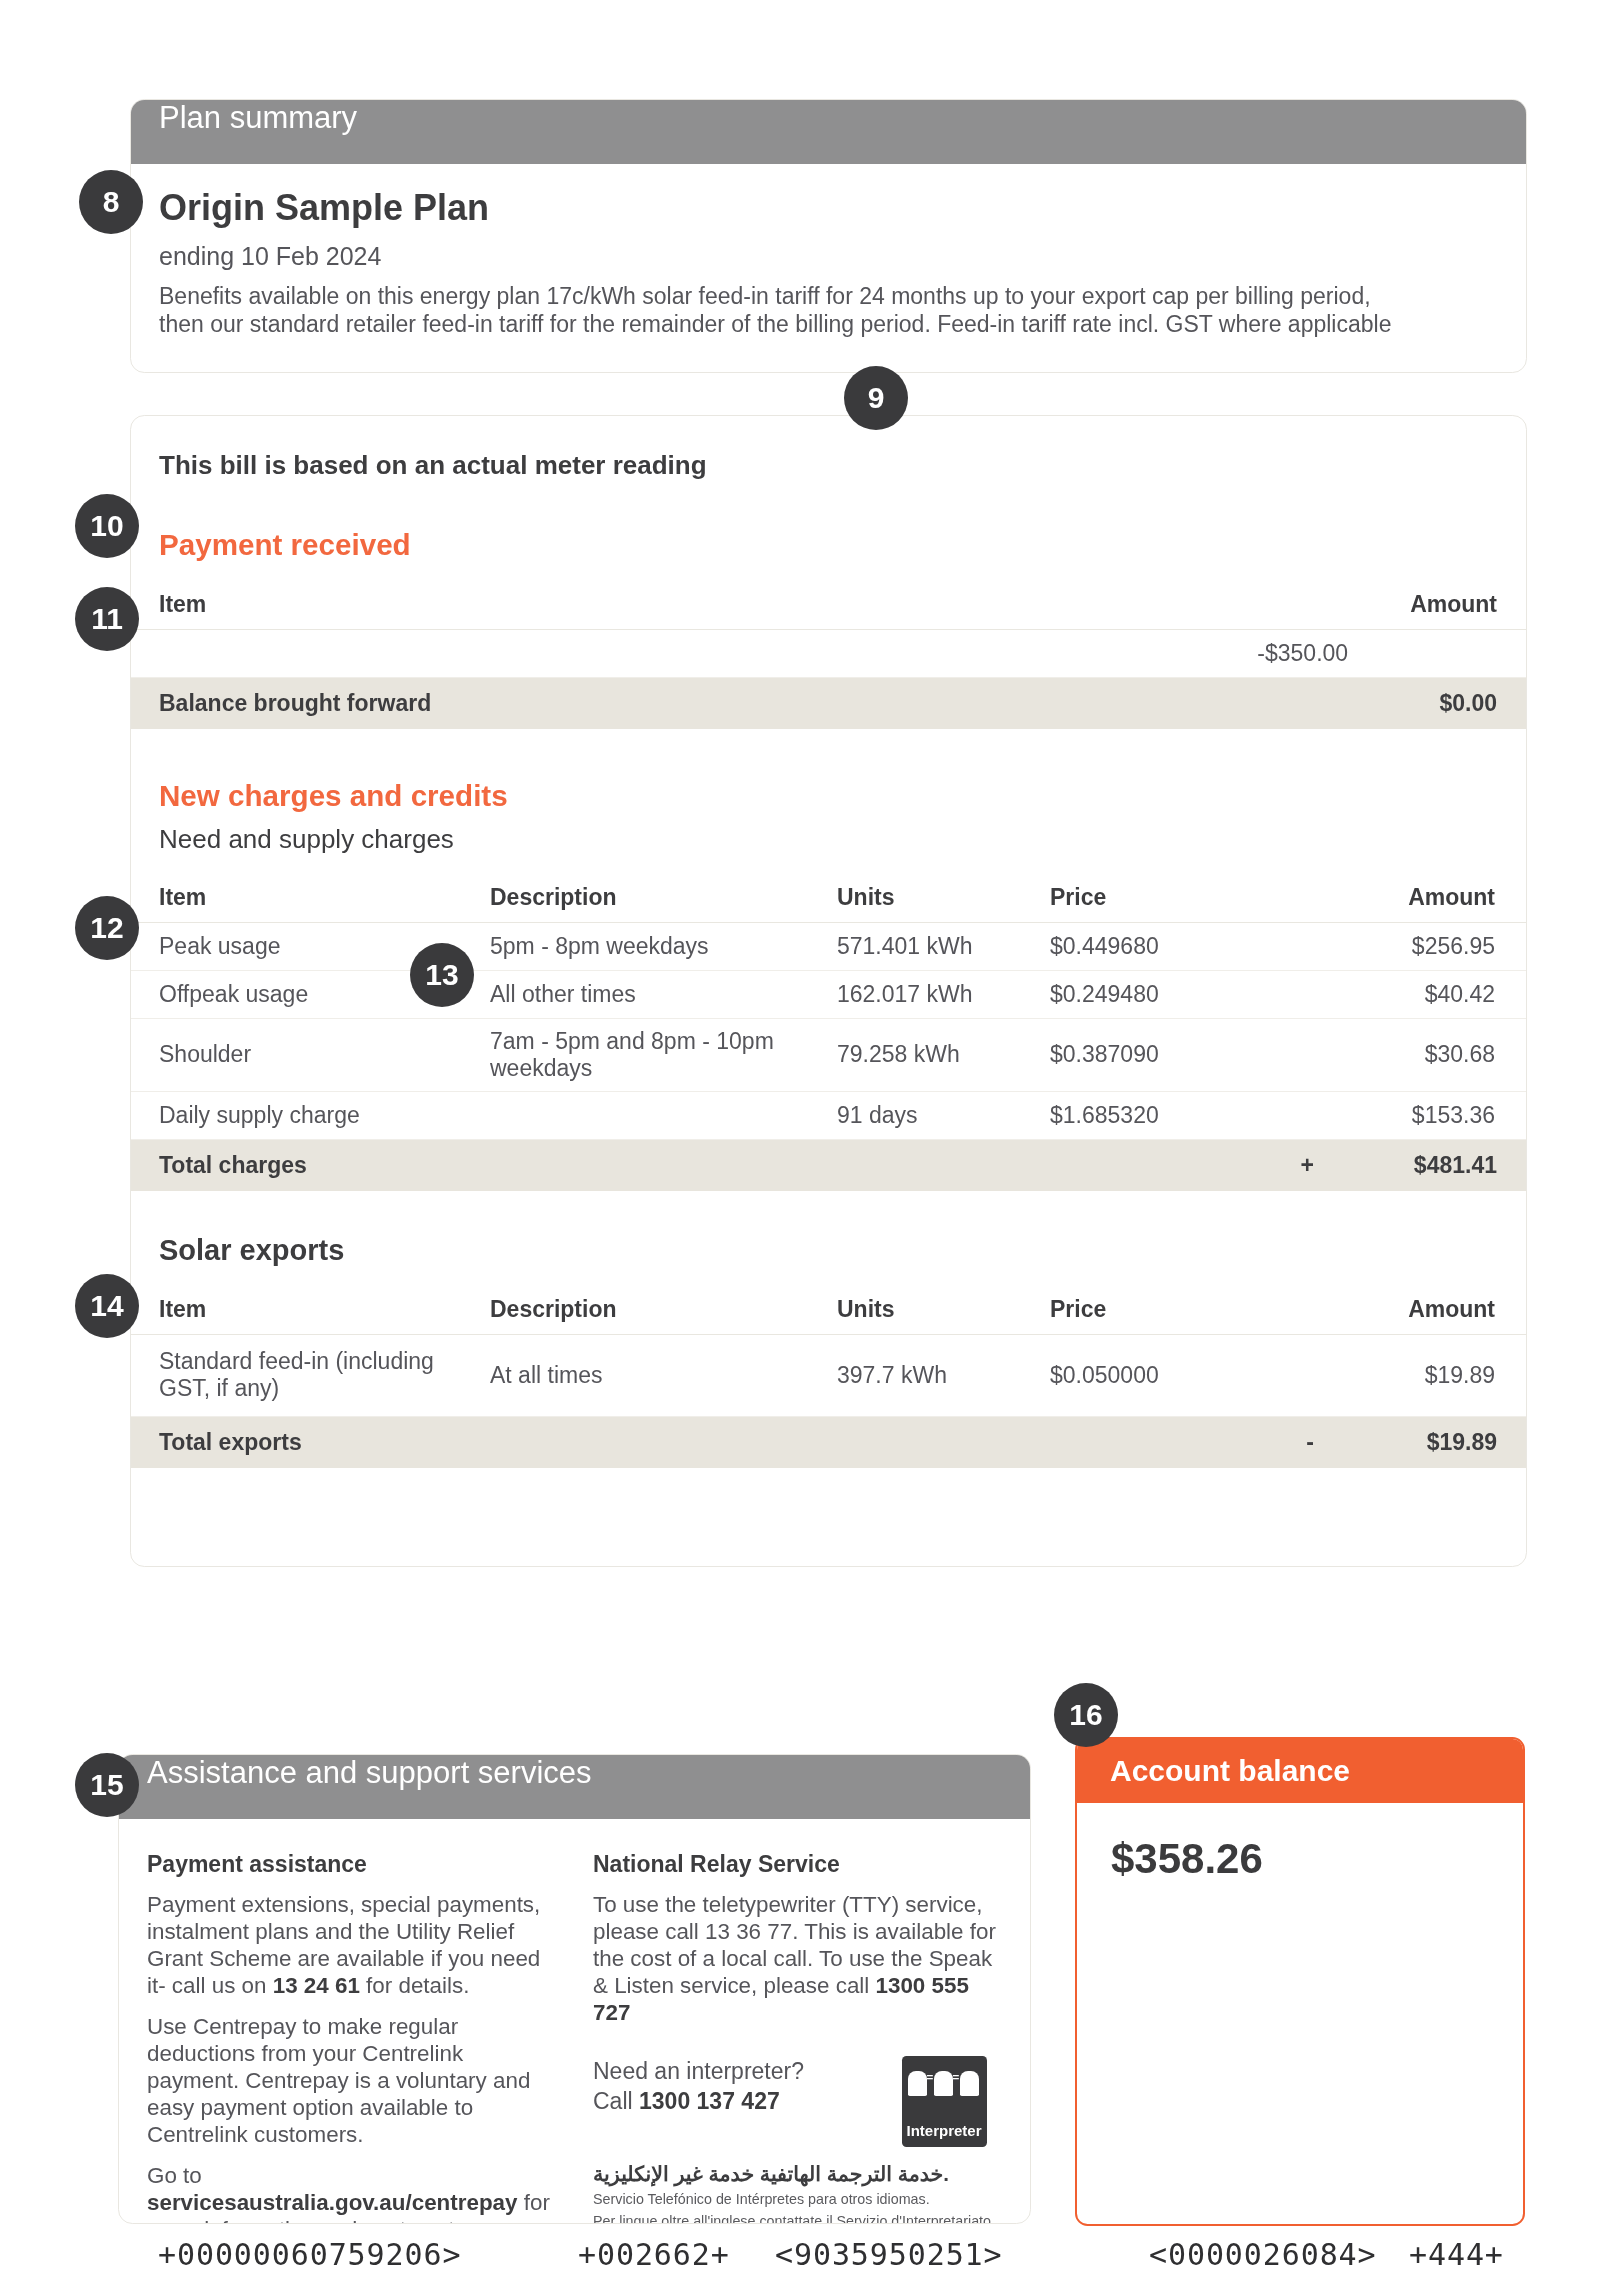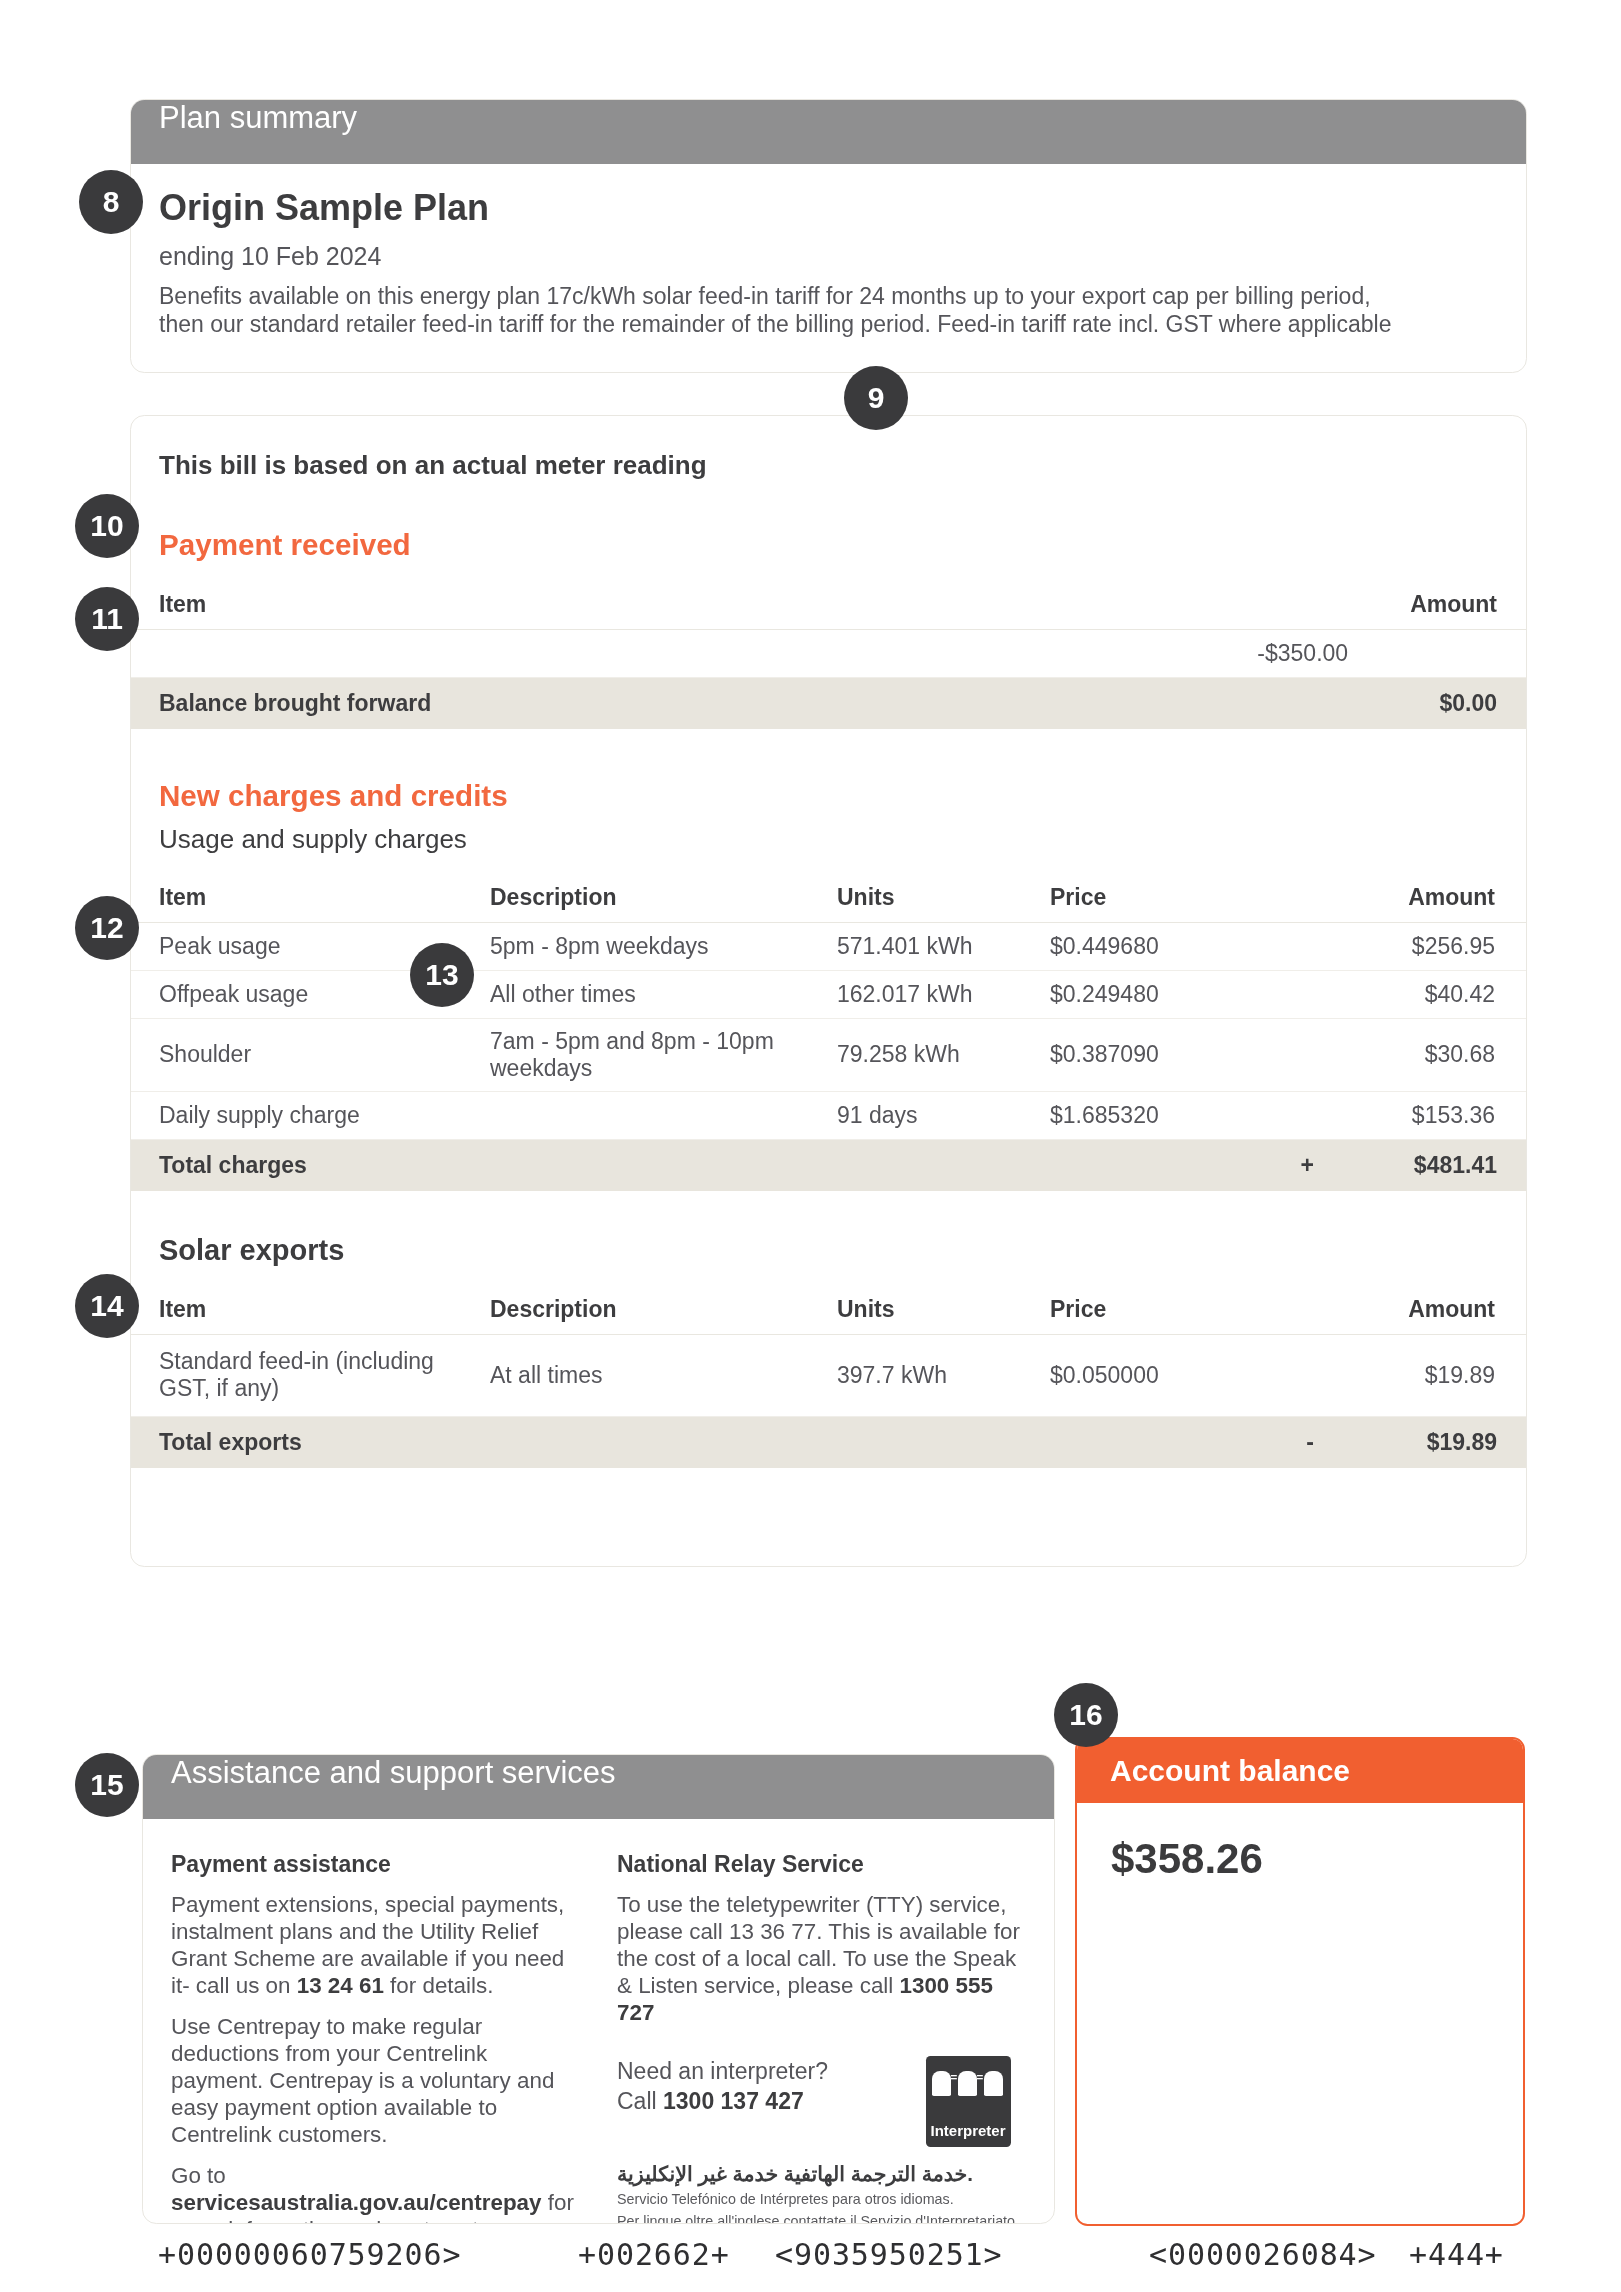--- a/index.html
+++ b/index.html
@@ -42,21 +42,21 @@
   .t-row.two-col { grid-template-columns:1106px 49px 183px; }
   .t-head { font-weight:bold; color:#3d3d3f; min-height:43px; margin-top:25px;
             border-bottom:1.8px solid #e9e7e0; align-items:end; padding-bottom:10.7px; }
   .t-data { border-bottom:1.8px solid #f0eee9; padding-top:9px; padding-bottom:9px; }
   .t-data:last-of-type { border-bottom:none; }
   .t-total { background:#e8e5dd; font-weight:bold; color:#3d3d3f; min-height:51px; }
   .cell-sign { text-align:right; }
   .cell-amt  { text-align:right; }
 
   
-  #card-assist { left:142px; top:1754px; width:913px; height:470px; }
+  #card-assist { left:118px; top:1754px; width:913px; height:470px; }
   .assist-body { display:flex; gap:32px; padding:32px 31px 0 28px; box-sizing:border-box; }
   .col-left  { width:414px; flex:none; }
   .col-right { flex:1; min-width:0; }
   .h-small { font-size:23px; font-weight:bold; color:#3d3d3f; margin:0 0 12.5px 0; }
   .para { font-size:22.4px; line-height:27px; color:#55555a; margin:0 0 14.3px 0; }
   .para b { color:#3d3d3f; }
   .interp-row { display:flex; margin-top:30px; align-items:flex-start; }
   .interp-text { flex:1; font-size:23px; line-height:30px; color:#55555a; }
   .interp-text b { color:#3d3d3f; }
   .interp-icon { position:relative; width:85px; height:91px; background:#3a3a3c; border-radius:4.5px;
@@ -113,21 +113,21 @@
       <div class="cell-sign">-</div>
       <div class="cell-amt">$350.00</div>
     </div>
     <div class="t-row two-col t-total">
       <div>Balance brought forward</div>
       <div class="cell-sign"></div>
       <div class="cell-amt">$0.00</div>
     </div>
 
     <div class="sec-orange" style="margin-top:50px;">New charges and credits</div>
-    <div class="sub-dark">Usage and supply charges</div>
+    <div class="sub-dark">Need and supply charges</div>
     <div class="t-row t-head">
       <div>Item</div>
       <div>Description</div>
       <div>Units</div>
       <div>Price</div>
       <div></div>
       <div class="cell-amt">Amount</div>
     </div>
     <div class="t-row t-data">
       <div>Peak usage</div>

